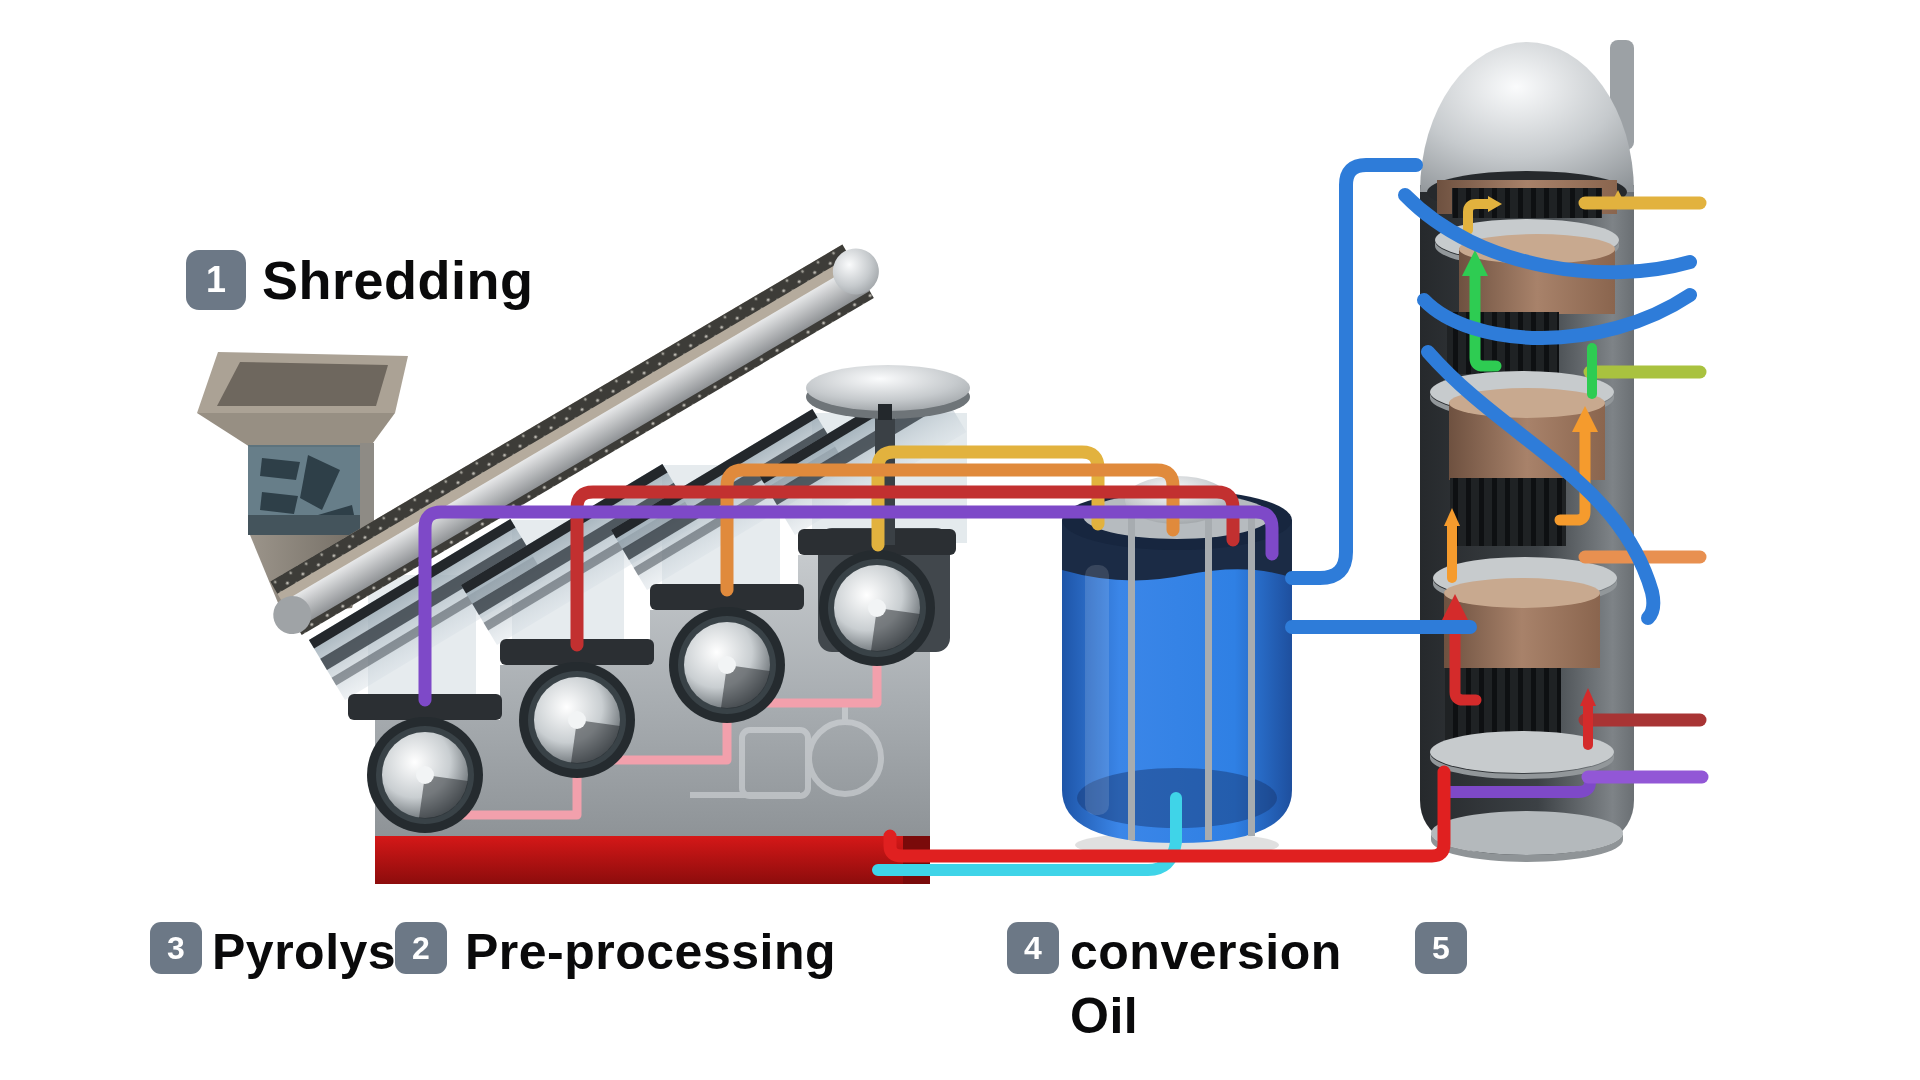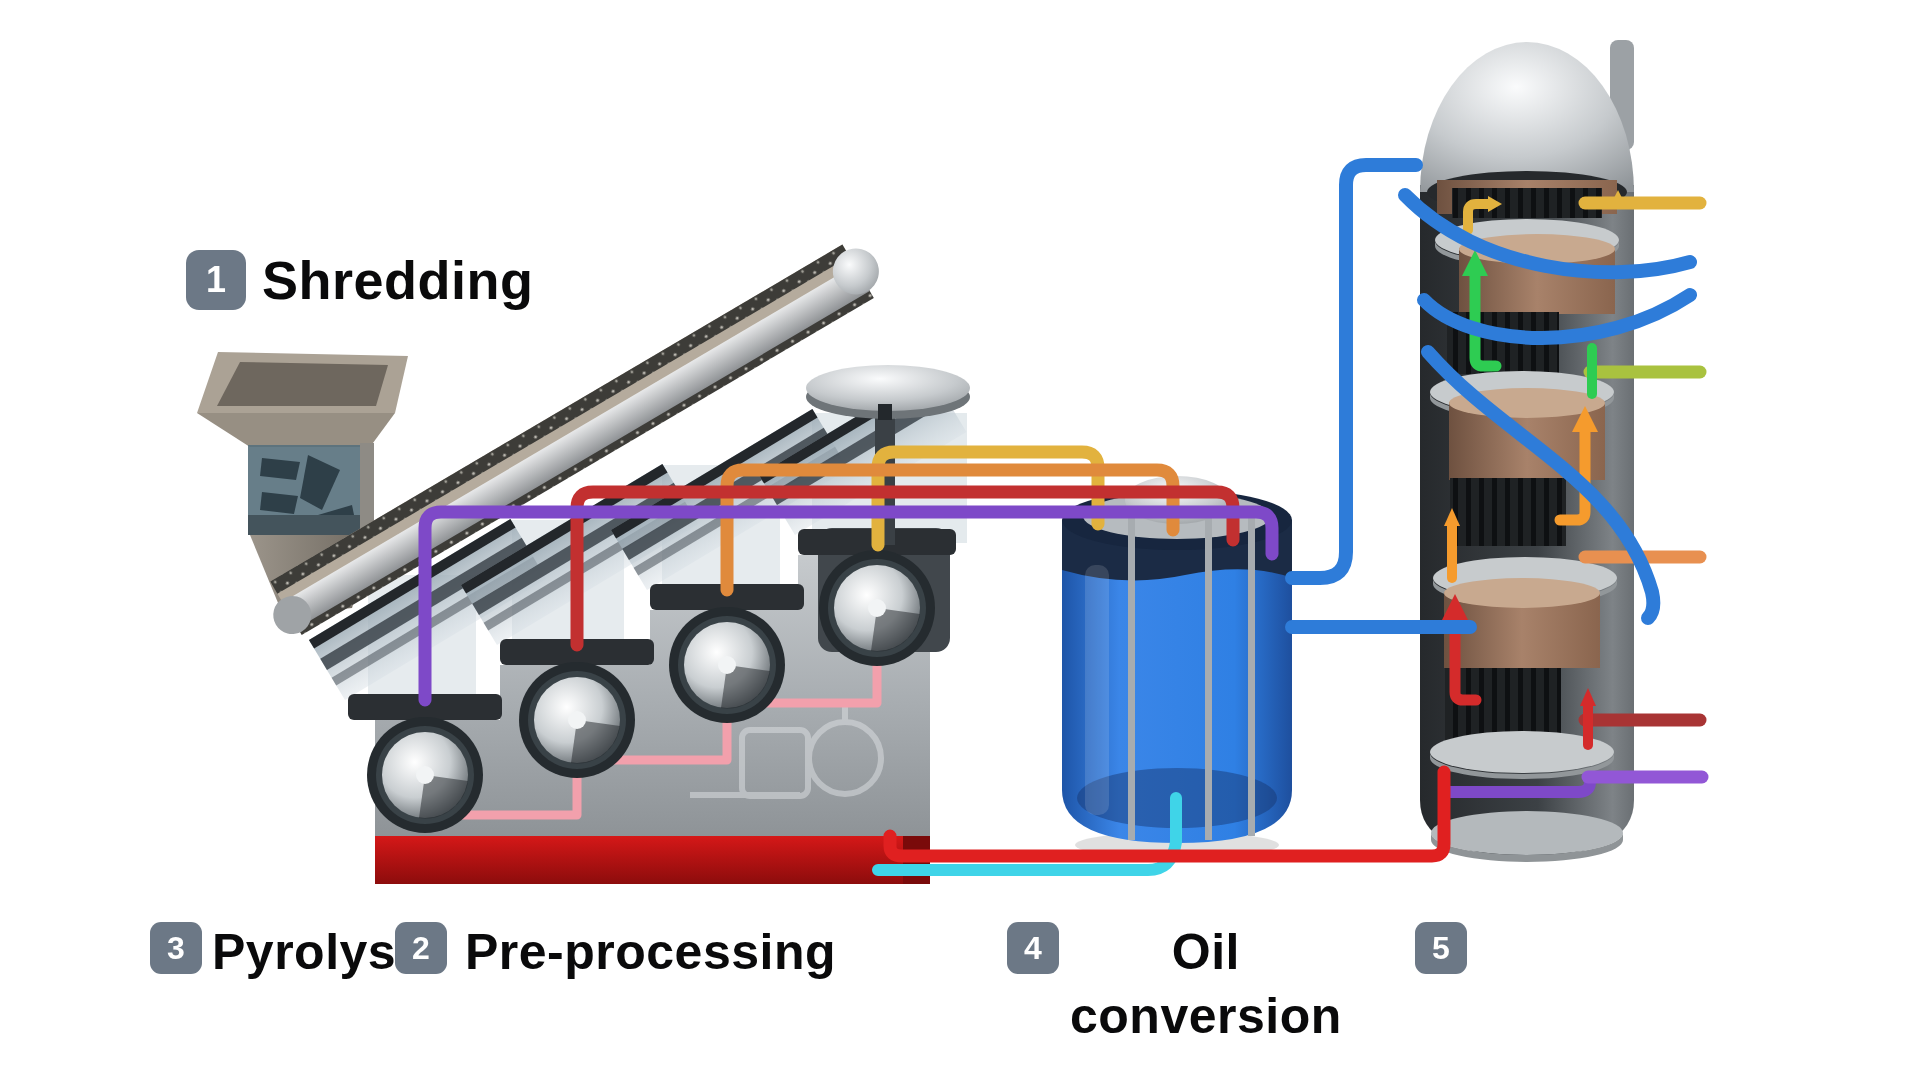--- a/index.html
+++ b/index.html
@@ -14,21 +14,21 @@
   }
   html,body{margin:0;padding:0;background:#e8e8e8;}
   .stage{position:relative;width:1920px;height:1080px;background:var(--background);overflow:hidden;
          font-family:"Liberation Sans",sans-serif;}
   .stage svg{position:absolute;left:0;top:0;}
   .badge{position:absolute;background:var(--badge-bg);color:#fff;font-weight:700;
          display:flex;align-items:center;justify-content:center;border-radius:11px;}
   .badge.big{width:60px;height:60px;font-size:36px;border-radius:13px;}
   .badge.sm{width:52px;height:52px;font-size:32px;}
   .lbl{position:absolute;color:var(--label-text);font-weight:700;letter-spacing:.5px;
-       line-height:1.28;white-space:nowrap;text-align:center;}
+       line-height:1.28;white-space:nowrap;}
   .lbl.big{font-size:54px;}
   .lbl.sm{font-size:50px;}
   
   .pp{fill:none;stroke-linecap:round;stroke-linejoin:round;}
   .pYellow{stroke:var(--pipe-yellow);} .pOrange{stroke:var(--pipe-orange);}
   .pRed{stroke:var(--pipe-red);}       .pPurple{stroke:var(--pipe-purple);}
   .pPink{stroke:var(--pipe-pink);}     .pBlue{stroke:var(--pipe-blue);}
   .pCyan{stroke:var(--pipe-cyan);}     .pBRed{stroke:var(--pipe-bottom-red);}
   .oYellow{stroke:var(--outlet-yellow);} .oLime{stroke:var(--outlet-lime);}
   .oOrange{stroke:var(--outlet-orange);} .oDRed{stroke:var(--outlet-dark-red);}
@@ -323,21 +323,21 @@
 <div class="lbl big" style="left:262px;top:246px;">Shredding</div>
 
 <div class="badge sm" style="left:150px;top:922px;">3</div>
 <div class="lbl sm" style="left:212px;top:920px;">Pyrolysis</div>
 
 <div class="badge sm" style="left:395px;top:922px;">2</div>
 <div class="lbl sm" style="left:457px;top:920px;margin-left:8px;">Pre-processing</div>
 
 <div class="badge sm" style="left:1007px;top:922px;">4</div>
 <div class="lbl sm" style="left:1070px;top:920px;">
+  <div>conversion</div>
   <div>Oil</div>
-  <div>conversion</div>
 </div>
 
 <div class="badge sm" style="left:1415px;top:922px;">5</div>
 <div class="lbl sm" style="left:1490px;top:920px;">
 </div>
 
 </div>
 
 </body></html>

